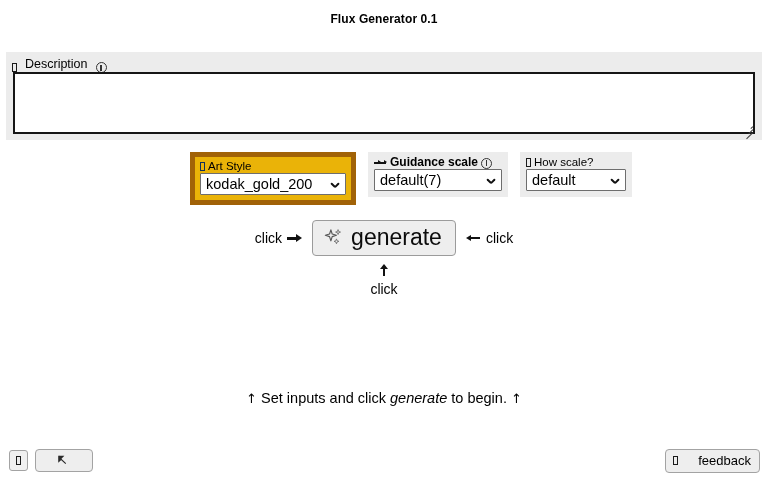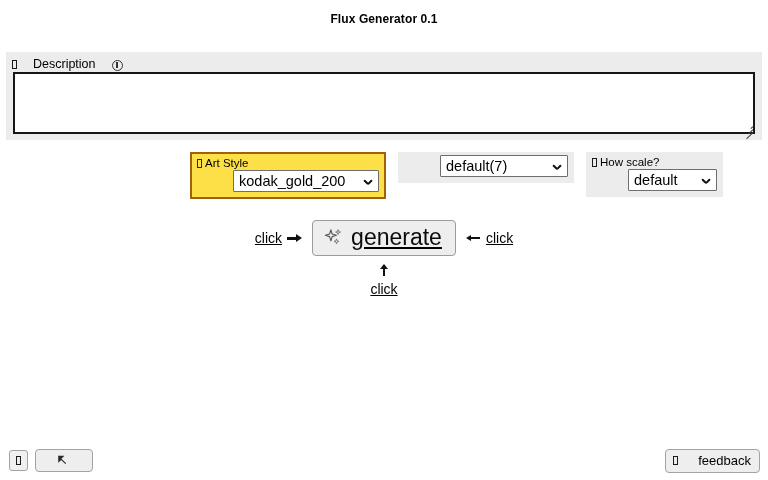--- a/index.html
+++ b/index.html
@@ -26,22 +26,22 @@
   
   .desc-panel {
     position: absolute;
     left: 6px; top: 52px;
     width: 756px; height: 88px;
     background: #ececec;
     padding: 4px 6px 6px 6px;
   }
   .desc-label-row {
     display: flex;
-    align-items: center;
-    gap: 16px;
+    align-items: flex-end;
+    gap: 8px;
     height: 16px;
     font-size: 12.5px;
     line-height: 16px;
   }
   .missing-glyph {
     display: inline-block;
     width: 5px; height: 9px;
     border: 1px solid #1a1a1a;
     background: #ececec;
     position: relative;
@@ -98,22 +98,22 @@
     display: flex;
     align-items: flex-start;
     gap: 12px;
   }
   .field-block {
     background: #ececec;
     padding: 2px 5px 5px 5px;
     border: 1px solid transparent;
   }
   .field-block.selected {
-    background: #fde047;
-    border: 2px solid #a16207;
+    background: #eab308;
+    border: 5px solid #a16207;
   }
   .field-label {
     display: flex;
     align-items: center;
     gap: 3px;
     font-size: 11.5px;
     line-height: 14px;
     height: 14px;
     white-space: nowrap;
   }
@@ -152,45 +152,44 @@
     border: 1px solid #6e6e6e;
     border-radius: 1px;
     height: 22px;
     display: flex;
     align-items: center;
     padding: 0 20px 0 5px;
     font-size: 14.5px;
     line-height: 20px;
     white-space: nowrap;
     cursor: pointer;
-    margin-left: 36px;
   }
   .sel-artstyle { width: 146px; }
   .sel-guidance { width: 128px; }
-  .sel-howmany  { width: 89px; text-align: center; }
+  .sel-howmany  { width: 100px; text-align: center; }
   .chev {
     position: absolute;
     right: 6px; top: 8px;
     width: 8px; height: 8px;
   }
   .chev::before, .chev::after {
     content: "";
     position: absolute;
     top: 0;
     width: 6.2px; height: 1.9px;
     background: #111;
     border-radius: 1px;
   }
   .chev::before { left: 0;   transform: rotate(45deg);  transform-origin: left center; }
   .chev::after  { right: 0;  transform: rotate(-45deg); transform-origin: right center; }
 
   
   .gen-cluster {
     position: absolute;
-    left: 0; top: 220px; width: 768px; text-decoration: underline;
+    left: 0; top: 220px; width: 768px;
   }
   .gen-row {
     display: flex;
     align-items: center;
     justify-content: center;
     gap: 0;
   }
   .hint-left, .hint-right {
     font-size: 14px;
     display: flex;
@@ -347,20 +346,28 @@
         <span class="missing-glyph"></span>
         <span>Art Style</span>
       </div>
       <div class="select-box sel-artstyle">
         <span>kodak_gold_200</span>
         <span class="chev"></span>
       </div>
     </div>
 
     <div class="field-block">
+      <div class="field-label bold">
+        <span class="arrows-icon">
+            <b></b>
+            <i></i>
+          </span>
+        <span>Guidance scale</span>
+        <span class="info-icon"></span>
+      </div>
       <div class="select-box sel-guidance">
         <span>default(7)</span>
         <span class="chev"></span>
       </div>
     </div>
 
     <div class="field-block">
       <div class="field-label">
         <span class="missing-glyph"></span>
         <span>How scale?</span>
@@ -396,20 +403,25 @@
       </div>
 
     </div>
 
     <div class="below-arrow">
       <span class="arrow-u"></span>
     </div>
     <div class="below-click">click</div>
   </div>
 
+  <div class="status-line">
+    <span class="caret caret-text">↑</span>
+    <span>Set inputs and click </span><em>generate</em><span> to begin.</span>
+    <span class="caret caret-text">↑</span>
+  </div>
 
   <div class="bottom-left">
     <div class="btn-sq">
       <span class="missing-glyph"></span>
     </div>
     <div class="btn-cursor">
       <svg class="cursor-icon" viewBox="0 0 20 20">
         <path d="M3.5 3.5 L3.5 10.5 L6.4 7.8 L12.2 13.2" fill="none" stroke="#2a2a2a" stroke-width="1.4"></path>
         <path d="M3.5 3.5 L10.5 3.5 L3.5 10.5 Z" fill="#2a2a2a"></path>
       </svg>

